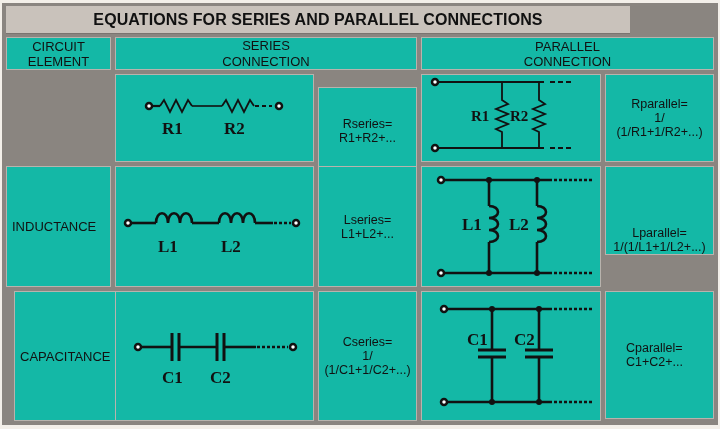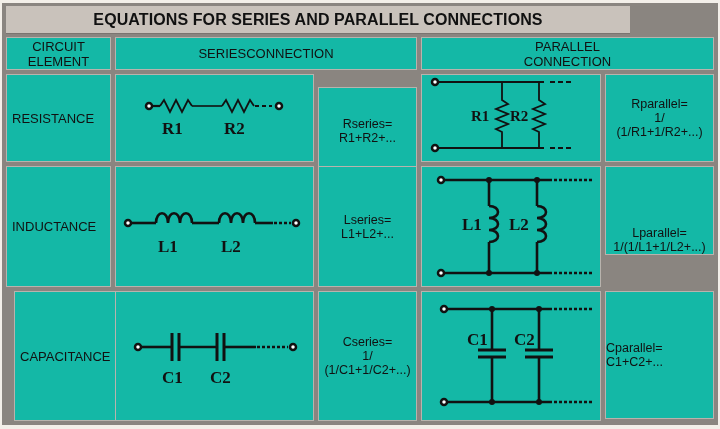--- a/index.html
+++ b/index.html
@@ -29,30 +29,29 @@
 </head>
 <body>
 
 <div class="frame">
   <div class="title">EQUATIONS FOR SERIES AND PARALLEL CONNECTIONS</div>
 
   <div class="cell hdr" style="left:4px;top:34px;width:105px;height:33px;flex-direction:column;">
     <span>CIRCUIT</span>
     <span>ELEMENT</span>
   </div>
-  <div class="cell hdr" style="left:113px;top:34px;width:302px;height:33px;">
+  <div class="cell hdr" style="left:113px;top:34px;width:302px;height:33px;flex-direction:column;justify-content:space-between;">
     <span>SERIES</span>
     <span>CONNECTION</span>
   </div>
   <div class="cell hdr" style="left:419px;top:34px;width:293px;height:33px;flex-direction:column;">
     <span>PARALLEL</span>
     <span>CONNECTION</span>
   </div>
 
-  <div class="cell lbl" style="left:4px;top:71px;width:105px;height:88px;">RESISTANCE</div>
   <div class="cell" style="left:113px;top:71px;width:199px;height:88px;">
     <svg width="199" height="88">
       <g stroke="#111" stroke-width="2.2" fill="none">
         <circle cx="33" cy="32" r="3" fill="#fff" stroke-width="2.5"></circle>
         <line x1="36" y1="32" x2="44" y2="32"></line>
         <polyline points="44,32 48,26 54,38 60,26 66,38 72,26 76,32" stroke-width="1.8"></polyline>
         <line x1="76" y1="32" x2="106" y2="32" stroke-width="1.6"></line>
         <polyline points="106,32 110,26 116,38 122,26 128,38 134,26 138,32" stroke-width="1.8"></polyline>
         <line x1="139" y1="32" x2="156" y2="32" stroke-dasharray="4,3" stroke-width="1.8"></line>
         <circle cx="163" cy="32" r="3" fill="#fff" stroke-width="2.5"></circle>
@@ -184,17 +183,17 @@
       <g fill="#111">
         <circle cx="70" cy="18" r="3"></circle>
           <circle cx="117" cy="18" r="3"></circle>
         <circle cx="70" cy="111" r="3"></circle>
           <circle cx="117" cy="111" r="3"></circle>
       </g>
       <text class="svgtext" x="45" y="54">C1</text>
       <text class="svgtext" x="92" y="54">C2</text>
     </svg>
   </div>
-  <div class="cell formula" style="left:603px;top:288px;width:109px;height:128px;flex-direction:column;align-items:flex-start;text-align:left;">
+  <div class="cell formula" style="left:603px;top:288px;width:109px;height:128px;flex-direction:column;align-items:flex-start;padding-left:20px;text-align:left;">
     <span>Cparallel=</span>
     <span>C1+C2+...</span>
   </div>
 </div>
 
 </body></html>

